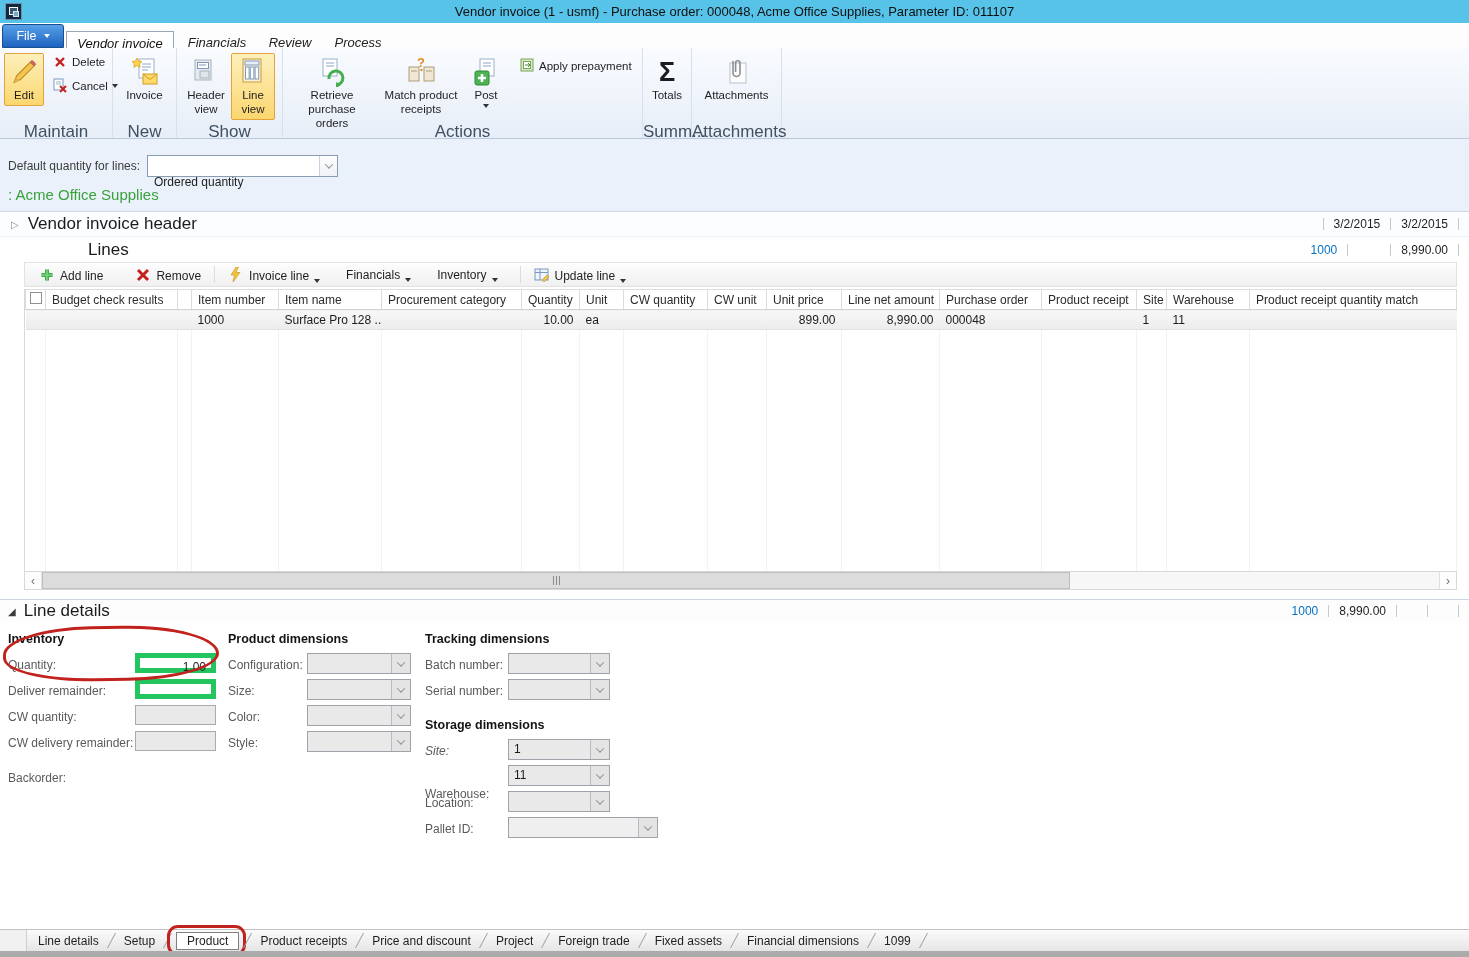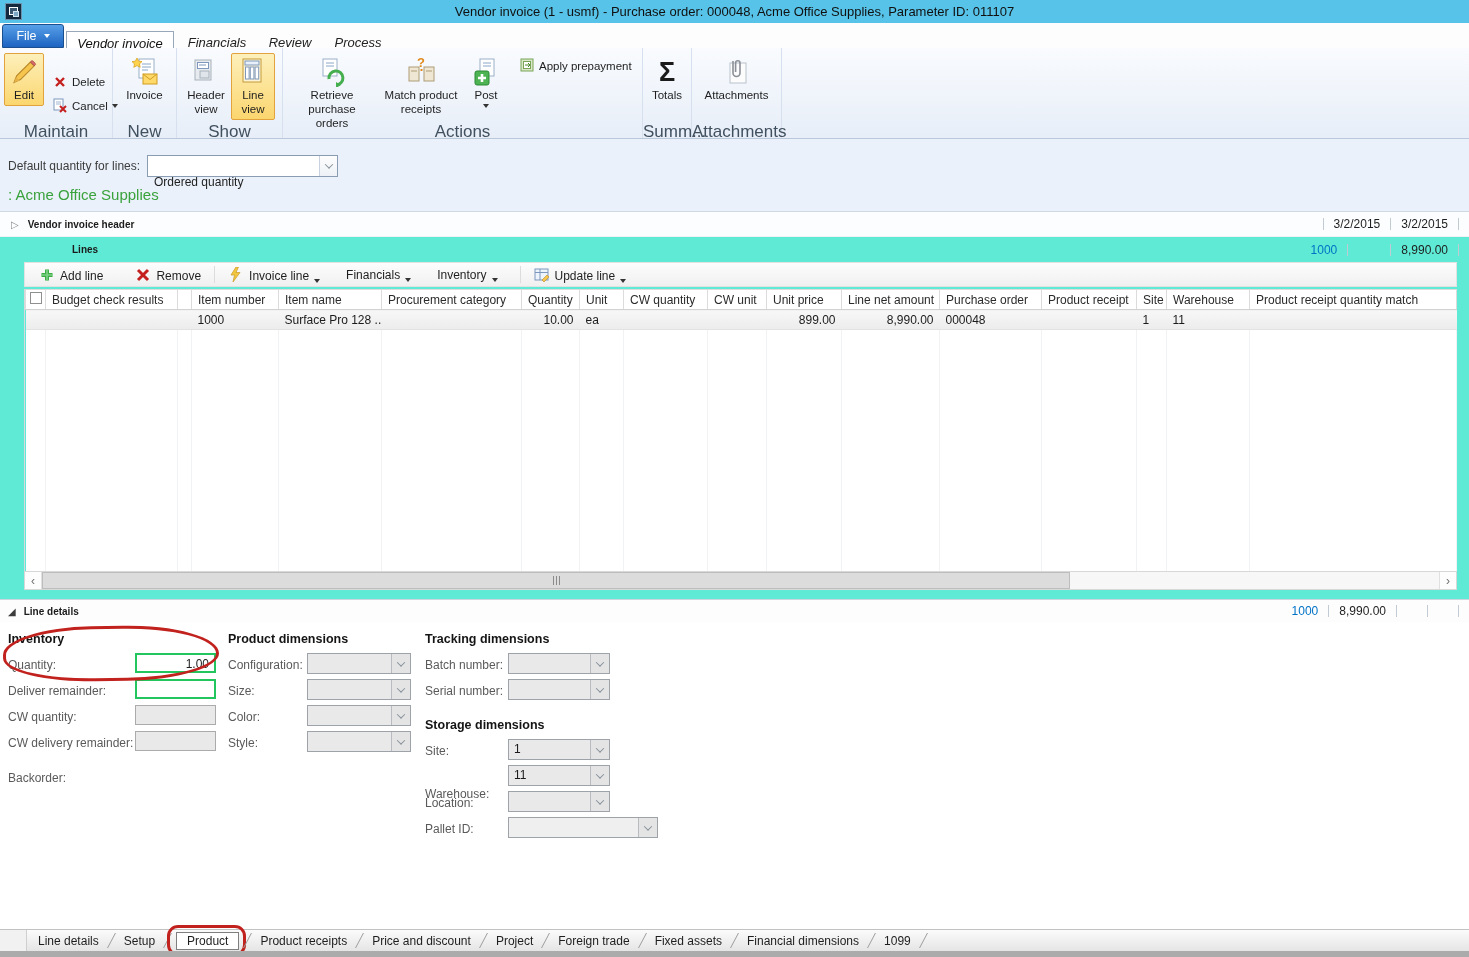--- a/index.html
+++ b/index.html
@@ -1,18 +1,18 @@
 <!DOCTYPE html>
 <html><head>
 <meta charset="utf-8">
 <style>
   * { box-sizing: border-box; margin: 0; padding: 0; }
   html,body { background:#9aa5b0; }
   .app {
-    position: relative; width: 1469px; height: 957px; background: #5eead4;
+    position: relative; width: 1469px; height: 957px; background: #ffffff;
     font-family: "Liberation Sans", sans-serif; font-size: 12px; color: #1e1e1e;
     overflow: hidden; margin: 0 auto;
   }
 
   
   .titlebar { position:absolute; top:0; left:0; right:0; height:23px; background:#57c3e8; }
   .app-icon { position:absolute; left:5px; top:3px; width:17px; height:17px; background:#14293d; border:1px solid #6d91ab; }
   .app-icon .pane { position:absolute; left:3px; top:3px; width:9px; height:8px; border:1.5px solid #fff; background:#3b5870; }
   .app-icon .pane2 { position:absolute; right:2px; bottom:2px; width:6px; height:6px; border:1px solid #cfe3f2; background:#7fa8c4; }
   .title-text { position:absolute; left:0; right:0; top:0; height:23px; line-height:23px; text-align:center; font-size:13px; color:#101010; }
@@ -48,21 +48,21 @@
   .combo .combo-value { flex:1; padding:19px 6px; overflow:hidden; white-space:nowrap; }
   .combo .combo-btn { width:18px; border-left:1px solid #c7d2de; background:linear-gradient(#fdfdfd,#eef2f6); display:flex; align-items:center; justify-content:center; }
   .chev { display:inline-block; width:6px; height:6px; border-right:1.6px solid #87909a; border-bottom:1.6px solid #87909a; transform:rotate(45deg) translate(-1px,-1px); }
   .vendor-heading { position:absolute; left:8px; top:47px; font-size:15px; color:#3aa23c; }
 
   
   .vih-band { position:absolute; top:211px; left:0; right:0; height:26px; background:#fcfdfe;
     border-top:1px solid #cfd9e4; border-bottom:1px solid #eef1f5; display:flex; align-items:center; }
   .expander-closed::before { content:"\25B7"; color:#8a8a8a; font-size:10px; }
   .expander-open::before { content:"\25E2"; color:#3c3c3c; font-size:10px; }
-  .band-title { font-weight:bold; font-size:10px; color:#1b1b1b; }
+  .band-title { font-weight:normal; font-size:17px; color:#1b1b1b; }
   .band-right { margin-left:auto; display:flex; align-items:center; gap:10px; padding-right:10px; }
   .pipe { width:1px; height:12px; background:#c2cad4; }
   .blue-val { color:#0072c6; }
 
   
   .lines-band { position:absolute; top:238px; left:0; right:0; height:23px; display:flex; align-items:center; }
   .lines-toolbar { position:absolute; top:262px; left:24px; width:1433px; height:25px;
     background:linear-gradient(#fdfdfd,#f0f0f0); border:1px solid #e2e2e2; display:flex; align-items:center; padding:0 6px; }
   .tbtn { display:flex; align-items:flex-end; gap:5px; padding:2px 8px; color:#1e1e1e; }
   .tb-sep { width:1px; height:17px; background:#dcdcdc; margin:0 5px; }
@@ -86,21 +86,21 @@
   .hs-arrow.left::before { content:"\2039"; }
   .hs-arrow.right::before { content:"\203A"; }
   .hs-thumb { width:1028px; background:#dcdcdc; border:1px solid #bdbdbd; display:flex; align-items:center; justify-content:center; gap:2px; }
   .hs-grip { width:1px; height:9px; background:#8b8b8b; }
 
   
   .ld-header { position:absolute; top:599px; left:0; right:0; height:23px; border-top:1px solid #ccd5e0; display:flex; align-items:center; background:#fdfdfe; }
   .ld-body { position:absolute; top:622px; left:0; right:0; height:307px; background:#fff; }
   .grp-title { position:absolute; font-weight:bold; font-size:12.5px; color:#141414; }
   .fld-label { position:absolute; color:#5a5a5a; }
-  .txt-input { position:absolute; height:20px; border:2px solid #22c55e; background:#fff; padding:2px 5px; }
+  .txt-input { position:absolute; height:20px; border:5px solid #22c55e; background:#fff; padding:2px 5px; }
   .txt-input.num { text-align:right; }
   .txt-input.disabled { border:1px solid #ababab; background:#e9e9e9; }
   .ld-combo { position:absolute; height:21px; display:flex; border:1px solid #9da3a9; background:#e9e9e9; }
   .ld-combo .cval { flex:1; padding:2px 5px; color:#1b1b1b; }
   .ld-combo .cbtn { width:19px; border-left:1px solid #b8bcc0; display:flex; align-items:center; justify-content:center; background:#e4e4e4; }
 
   
   .annot-ellipse { position:absolute; left:3px; top:626px; width:216px; height:55px;
     border:3px solid #c2221d; border-radius:48% 52% 50% 50% / 58% 62% 55% 52%; transform:rotate(-1deg); pointer-events:none; }
   .annot-rect { position:absolute; left:-9px; top:-7px; right:-7px; bottom:-6px;
@@ -146,21 +146,21 @@
       <div class="bigbtn hl" style="margin-top:2px;">
         <span class="icon32">
           <svg width="28" height="28" viewBox="0 0 24 24">
               <path d="M3.5 21l2.2-5.8L17.5 3.4l3.3 3.3L9 18.5z" fill="#f5c54d" stroke="#b8892c" stroke-width="1"></path>
               <path d="M3.5 21l1.8-4.7 2.9 2.9z" fill="#e7b24a"></path>
               <path d="M17.5 3.4l3.3 3.3 1-1c.6-.6-2.3-4-3.3-3.3z" fill="#d86a6a" stroke="#a84b4b" stroke-width=".7"></path>
             </svg>
         </span>
         <span class="lbl">Edit</span>
       </div>
-      <div style="display:flex; flex-direction:column; margin-left:4px; margin-top:20px; gap:3px;">
+      <div style="display:flex; flex-direction:column; margin-left:4px; margin-top:0; gap:3px;">
         <div class="smallbtn">
           <span class="icon16">
             <svg width="12" height="12">
                 <path d="M2 2 L10 10 M10 2 L2 10" stroke="#c52020" stroke-width="2.4"></path>
               </svg>
           </span>
           <span>Delete</span>
         </div>
         <div class="smallbtn">
           <span class="icon16">
@@ -320,21 +320,21 @@
     <div class="band-right">
       <span class="pipe"></span>
       <span>3/2/2015</span>
       <span class="pipe"></span>
       <span>3/2/2015</span>
       <span class="pipe"></span>
     </div>
   </div>
 
   <div class="lines-band">
-    <span class="band-title" style="margin-left:28px;padding-left:44px;">Lines</span>
+    <span class="band-title" style="margin-left:44px;padding-left:44px;">Lines</span>
     <div class="band-right">
       <span class="blue-val">1000</span>
       <span class="pipe"></span>
       <span style="width:22px;"></span>
       <span class="pipe"></span>
       <span>8,990.00</span>
       <span class="pipe"></span>
     </div>
   </div>
 
@@ -550,21 +550,21 @@
     </div>
     <div class="fld-label" style="left:425px; top:62px;">Serial number:</div>
     <div class="ld-combo" style="left:508px; top:57px; width:102px;">
       <span class="cval"></span>
         <span class="cbtn">
           <span class="chev"></span>
         </span>
     </div>
 
     <div class="grp-title" style="left:425px; top:96px;">Storage dimensions</div>
-    <div class="fld-label" style="left:425px; top:122px;">Site:</div>
+    <div class="fld-label" style="left:425px; top:122px;font-style:italic;">Site:</div>
     <div class="ld-combo" style="left:508px; top:117px; width:102px;">
       <span class="cval">1</span>
       <span class="cbtn">
           <span class="chev"></span>
         </span>
     </div>
     <div class="fld-label" style="left:425px; top:165px;">Warehouse:</div>
     <div class="ld-combo" style="left:508px; top:143px; width:102px;">
       <span class="cval">11</span>
       <span class="cbtn">

